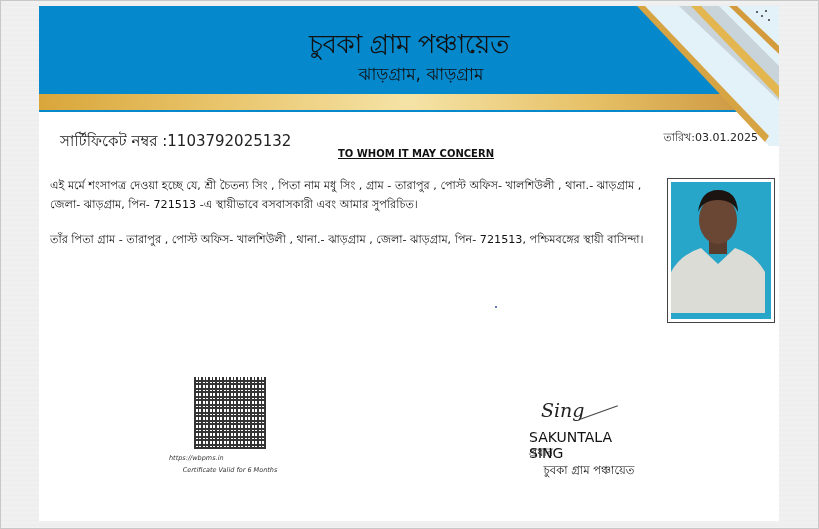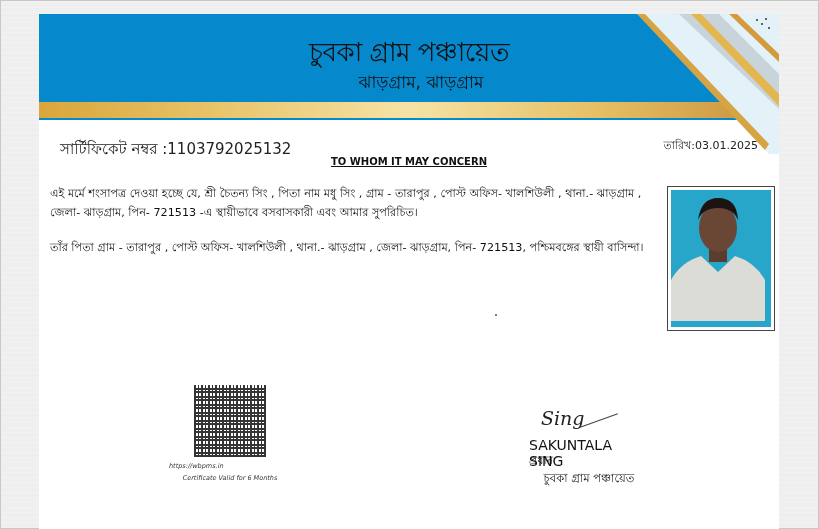--- a/index.html
+++ b/index.html
@@ -4,21 +4,21 @@
 <style>
   html, body { margin:0; padding:0; }
   body {
     width:819px; height:529px; overflow:hidden;
     background: repeating-linear-gradient(0deg,#ededed 0px,#f3f3f3 2px,#ececec 3px,#f1f1f1 5px);
     font-family:"DejaVu Sans", sans-serif;
     position:relative;
   }
   .viewer-border { position:absolute; left:0; top:0; width:817px; height:527px; border:1px solid #c8c8c8; pointer-events:none; }
   .page {
-    position:absolute; left:39px; top:14px; width:740px; height:515px;
+    position:absolute; left:39px; top:6px; width:740px; height:515px;
     background:#ffffff; overflow:hidden;
   }
   .banner {
     position:absolute; left:0; top:0; width:740px; height:106px;
     background:#0688cc;
   }
   .gold-band {
     position:absolute; left:0; top:88px; width:740px; height:16px;
     background:linear-gradient(90deg,#d9a63a 0%,#e9c56c 25%,#f5e3a6 50%,#e6c066 75%,#c8903a 100%);
   }
@@ -35,21 +35,21 @@
     font-size:17px; color:#111;padding-left:12px;
   }
   .cert-no {
     position:absolute; left:21px; top:123px; font-size:15px; color:#222;
   }
   .date {
     position:absolute; right:21px; top:123px; font-size:11px; color:#222;margin-left:35px;
   }
   .concern {
     position:absolute; left:0; width:740px; top:142px; text-align:center;
-    font-size:10px; font-weight:bold; text-decoration:underline; color:#111;
+    font-size:10px; font-weight:bold; text-decoration:underline; color:#111;padding-left:7px;
   }
   .para {
     position:absolute; left:11px; font-size:11.2px; color:#111; line-height:20px;
     white-space:nowrap;
   }
   .photo-frame {
     position:absolute; left:628px; top:172px; width:100px; height:137px;
     border:1px solid #444; background:#fff; padding:3px;
   }
   .photo {

